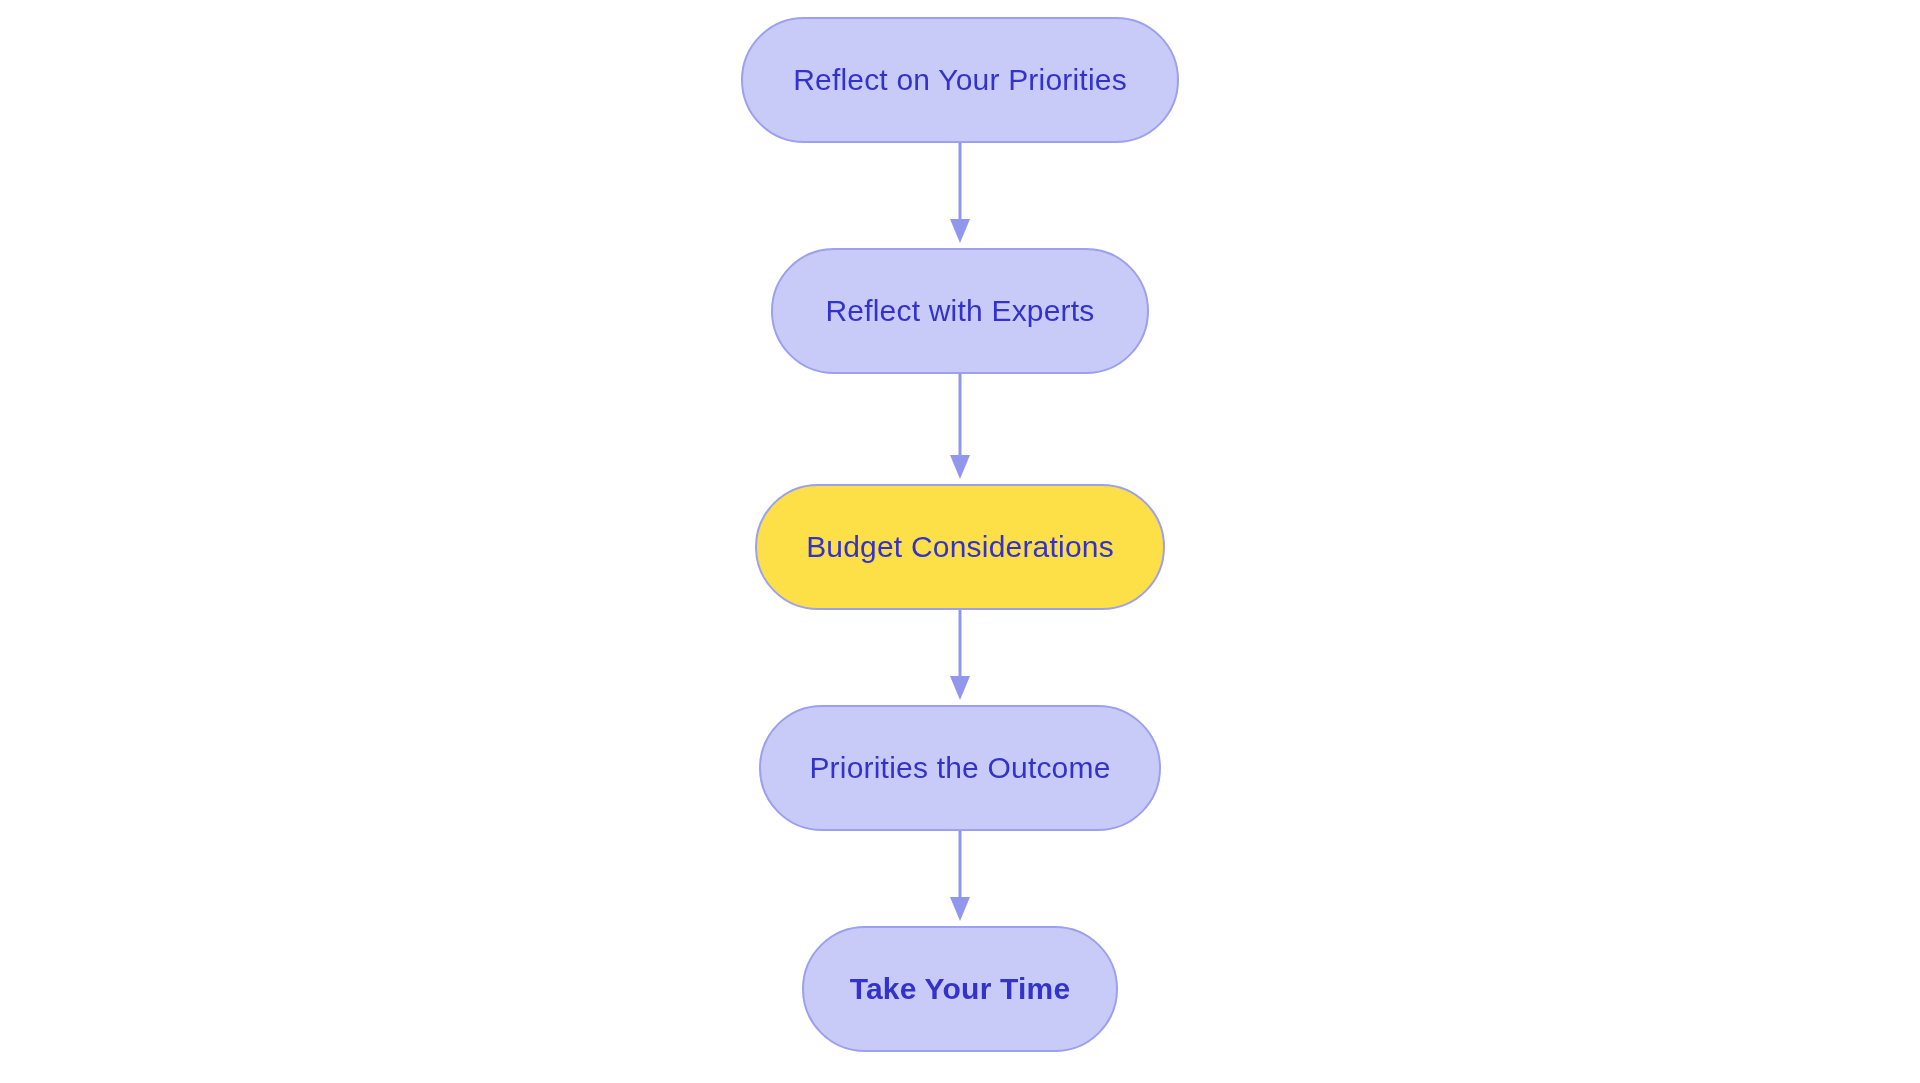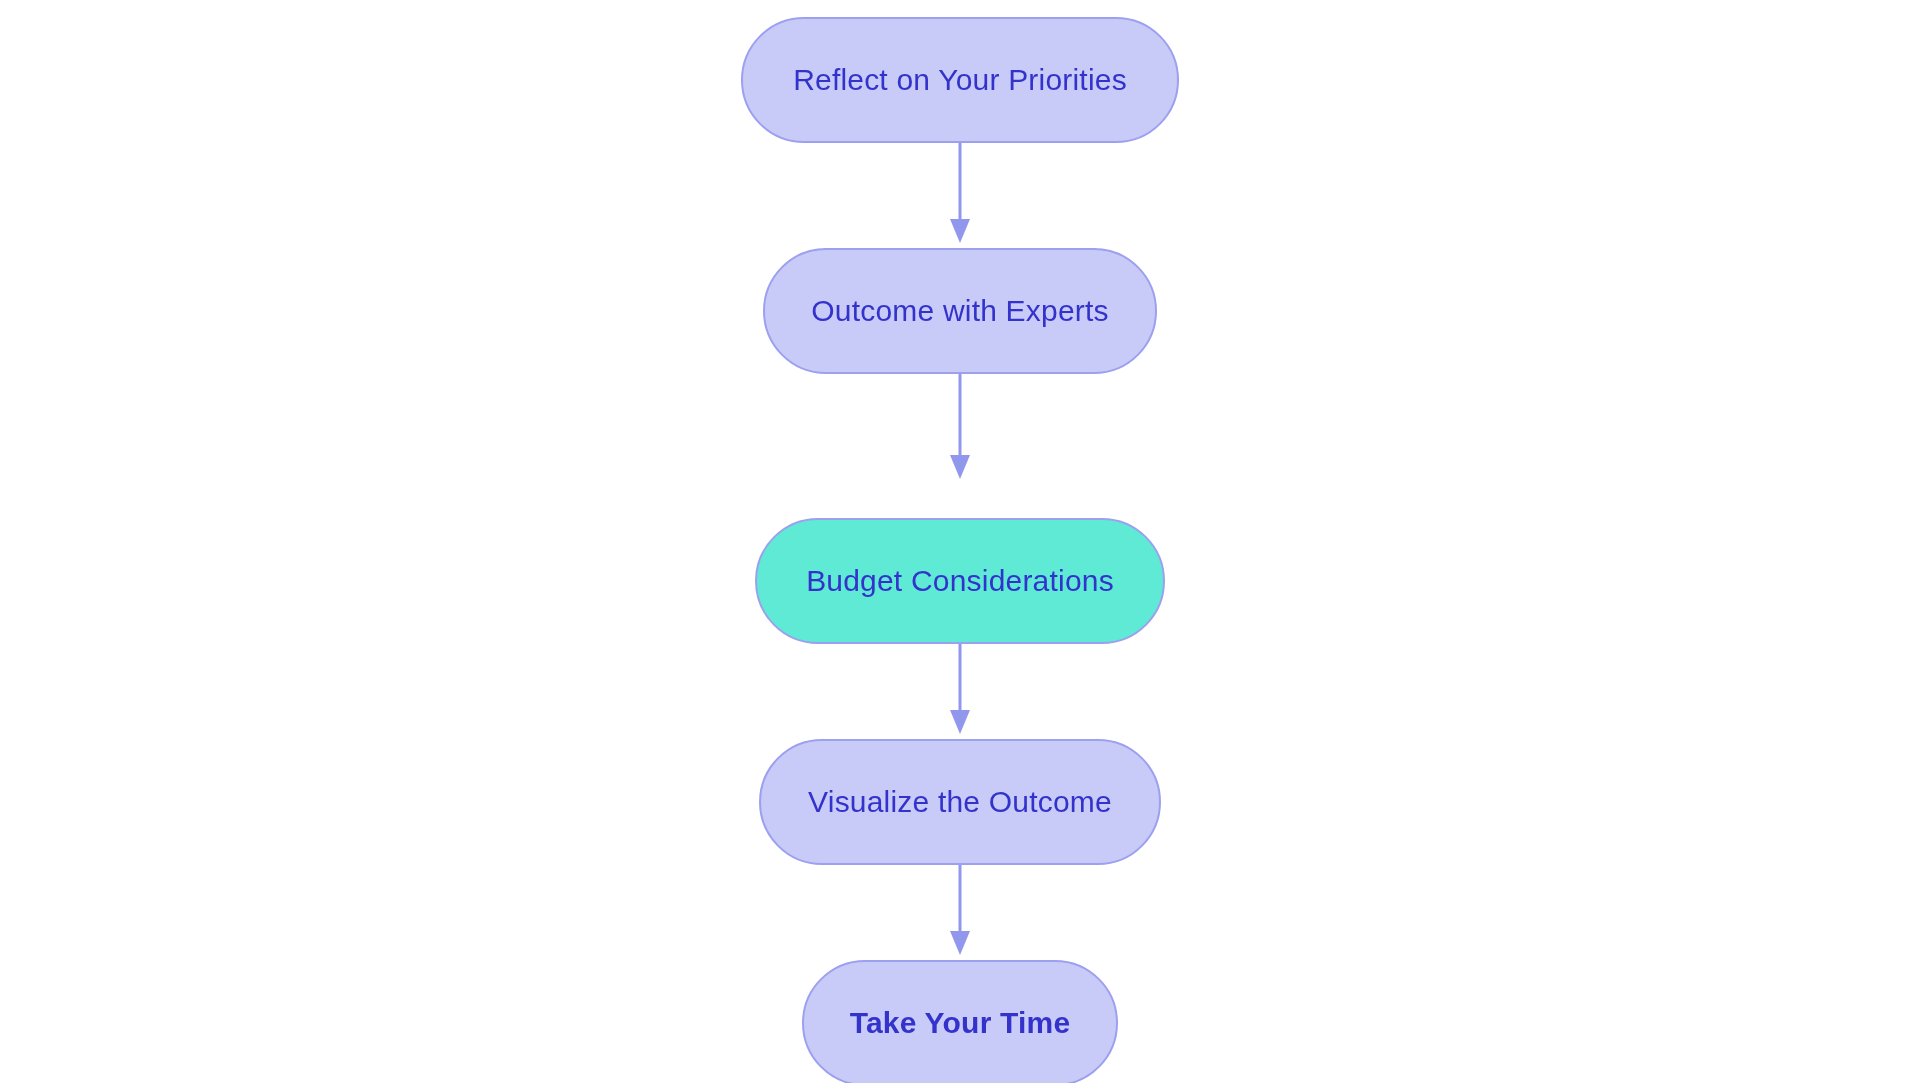--- a/index.html
+++ b/index.html
@@ -101,43 +101,43 @@
     </div>
 
     <div class="connector c0">
       <svg width="24" height="105" viewBox="0 0 24 105" aria-hidden="true">
         <line x1="12" y1="0" x2="12" y2="82" stroke="#9297ee" stroke-width="3"></line>
         <polygon points="12,100 2,76 22,76" fill="#9297ee"></polygon>
       </svg>
     </div>
 
     <div class="node n1" style="background: rgb(200, 203, 248); border-color: rgb(156, 160, 238); color: rgb(51, 51, 204);">
-      <span class="node-label">Outcome with Experts</span>
+      <span class="node-label">Reflect with Experts</span>
     </div>
 
     <div class="connector c1">
       <svg width="24" height="110" viewBox="0 0 24 110" aria-hidden="true">
         <line x1="12" y1="0" x2="12" y2="87" stroke="#9297ee" stroke-width="3"></line>
         <polygon points="12,105 2,81 22,81" fill="#9297ee"></polygon>
       </svg>
     </div>
 
-    <div class="node n2" style="background: #5eead4; border-color: rgb(156, 160, 238); color: rgb(51, 51, 204); margin-top: 34px;">
+    <div class="node n2" style="background: #fde047; border-color: rgb(156, 160, 238); color: rgb(51, 51, 204);">
       <span class="node-label">Budget Considerations</span>
     </div>
 
     <div class="connector c2">
       <svg width="24" height="95" viewBox="0 0 24 95" aria-hidden="true">
         <line x1="12" y1="0" x2="12" y2="72" stroke="#9297ee" stroke-width="3"></line>
         <polygon points="12,90 2,66 22,66" fill="#9297ee"></polygon>
       </svg>
     </div>
 
     <div class="node n3" style="background: rgb(200, 203, 248); border-color: rgb(156, 160, 238); color: rgb(51, 51, 204);">
-      <span class="node-label">Visualize the Outcome</span>
+      <span class="node-label">Priorities the Outcome</span>
     </div>
 
     <div class="connector c3">
       <svg width="24" height="95" viewBox="0 0 24 95" aria-hidden="true">
         <line x1="12" y1="0" x2="12" y2="72" stroke="#9297ee" stroke-width="3"></line>
         <polygon points="12,90 2,66 22,66" fill="#9297ee"></polygon>
       </svg>
     </div>
 
     <div class="node n4" style="background: rgb(200, 203, 248); border-color: rgb(156, 160, 238); color: rgb(51, 51, 204); font-weight: bold;">

